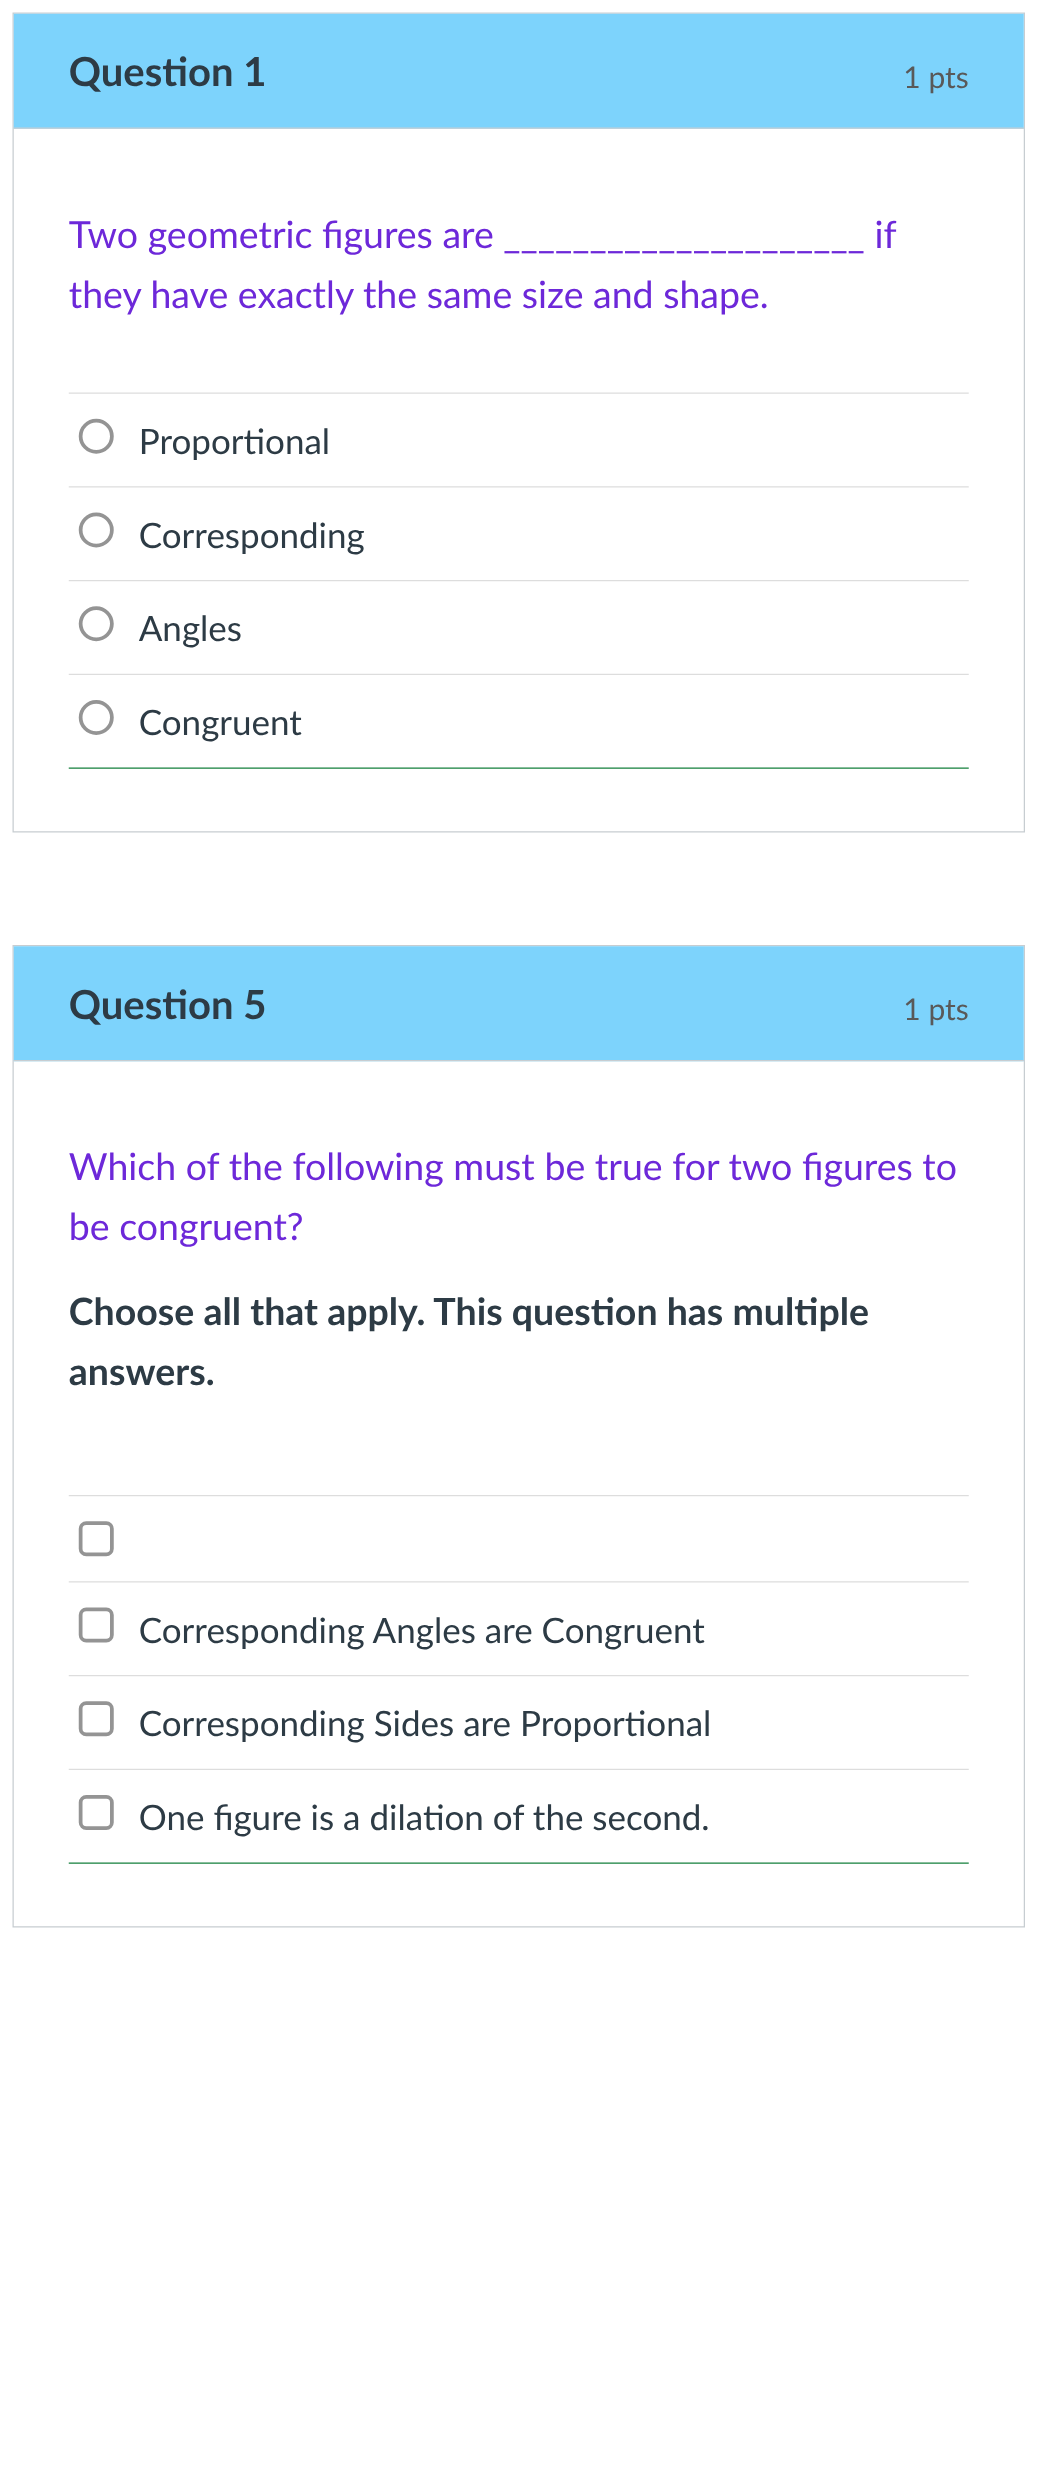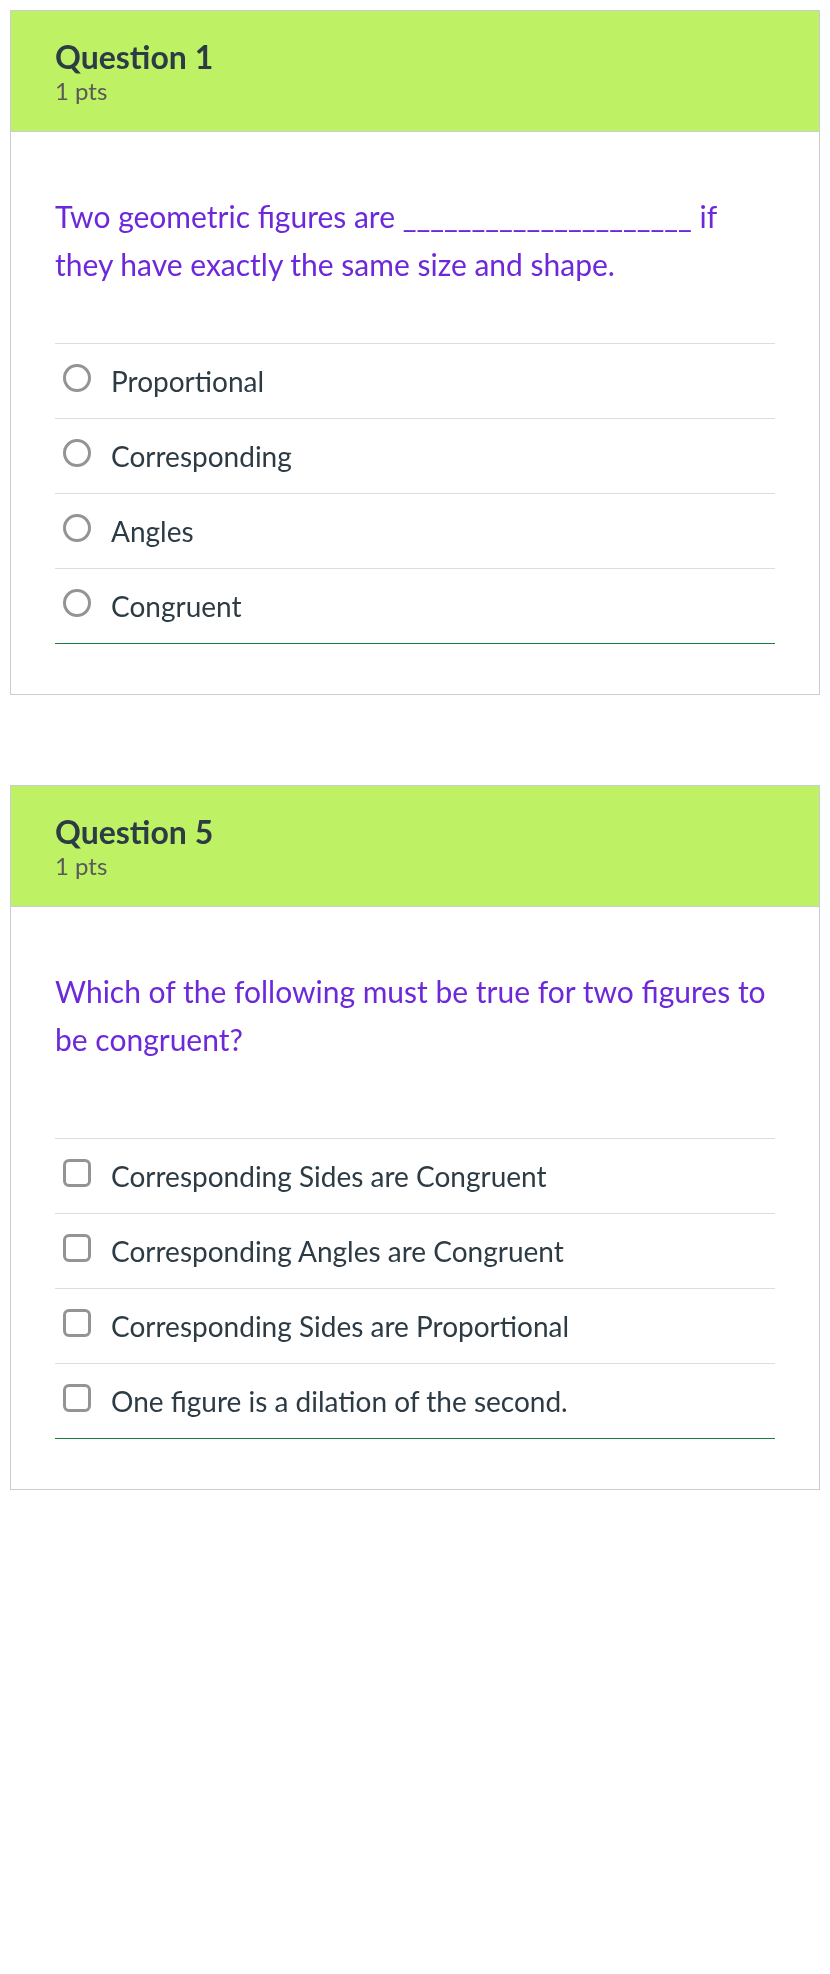--- a/index.html
+++ b/index.html
@@ -13,27 +13,26 @@
     width: 830px;
     padding: 10px;
     color: #2d3b45;
   }
   .question-card {
     border: 1px solid #c7cdd1;
     background: #ffffff;
     margin-bottom: 90px;
   }
   .question-header {
-    background: #bef264;
+    background: #7dd3fc;
     border-bottom: 1px solid #c7cdd1;
     padding: 26px 44px;
     display: flex;
     justify-content: space-between;
-    align-items: flex-start;
-    flex-direction: column;
+    align-items: flex-end;
   }
   .question-title {
     font-size: 32px;
     font-weight: 700;
     color: #2d3b45;
   }
   .question-points {
     font-size: 24px;
     font-weight: 400;
     color: #595959;
@@ -118,24 +117,24 @@
   </div>
 </div>
 
 <div class="question-card" style="margin-bottom:0;">
   <div class="question-header">
     <div class="question-title">Question 5</div>
     <div class="question-points">1 pts</div>
   </div>
   <div class="question-body">
     <p class="question-text">Which of the following must be true for two figures to be congruent?</p>
+    <p class="question-instruction">Choose all that apply.  This question has multiple answers.</p>
     <div class="options" style="margin-top:75px;">
       <label class="option-row">
         <span class="checkbox-btn"></span>
-        <span class="option-label">Corresponding Sides are Congruent</span>
       </label>
       <label class="option-row">
         <span class="checkbox-btn"></span>
         <span class="option-label">Corresponding Angles are Congruent</span>
       </label>
       <label class="option-row">
         <span class="checkbox-btn"></span>
         <span class="option-label">Corresponding Sides are Proportional</span>
       </label>
       <label class="option-row">

